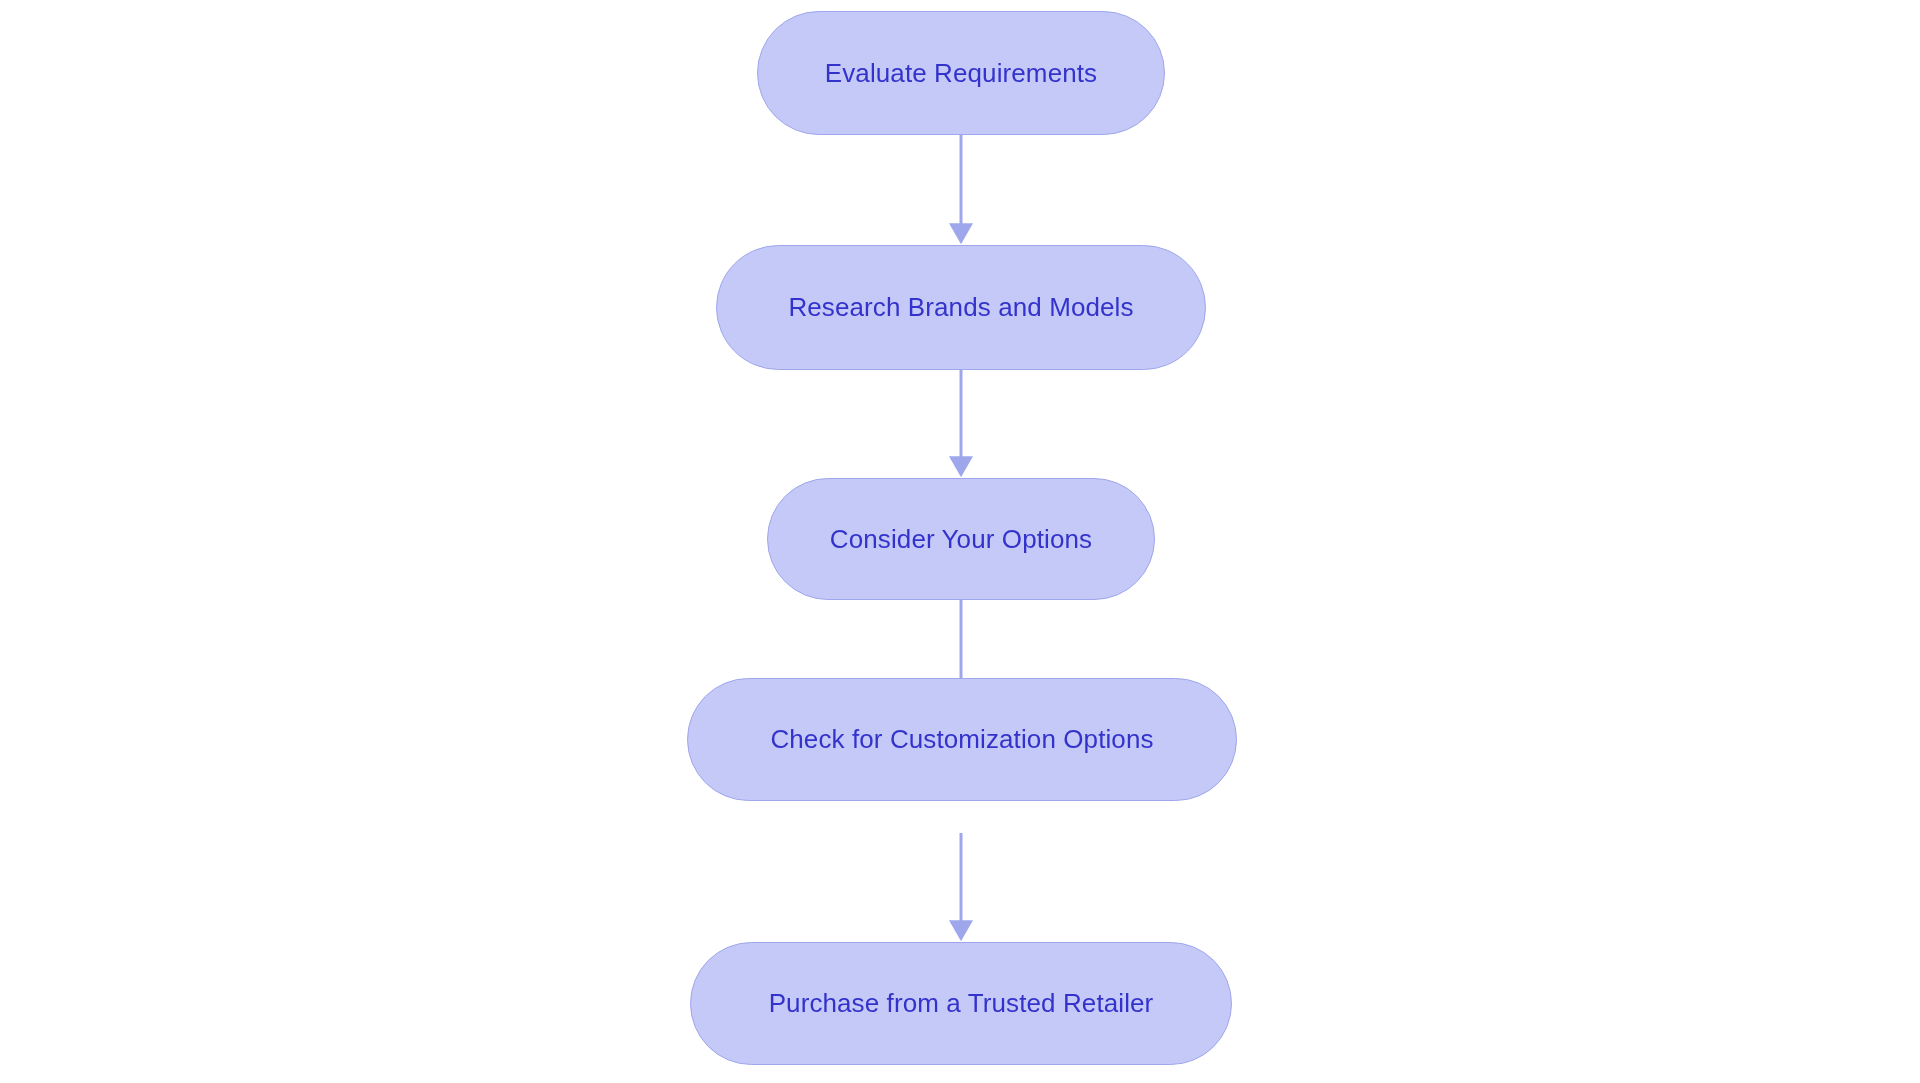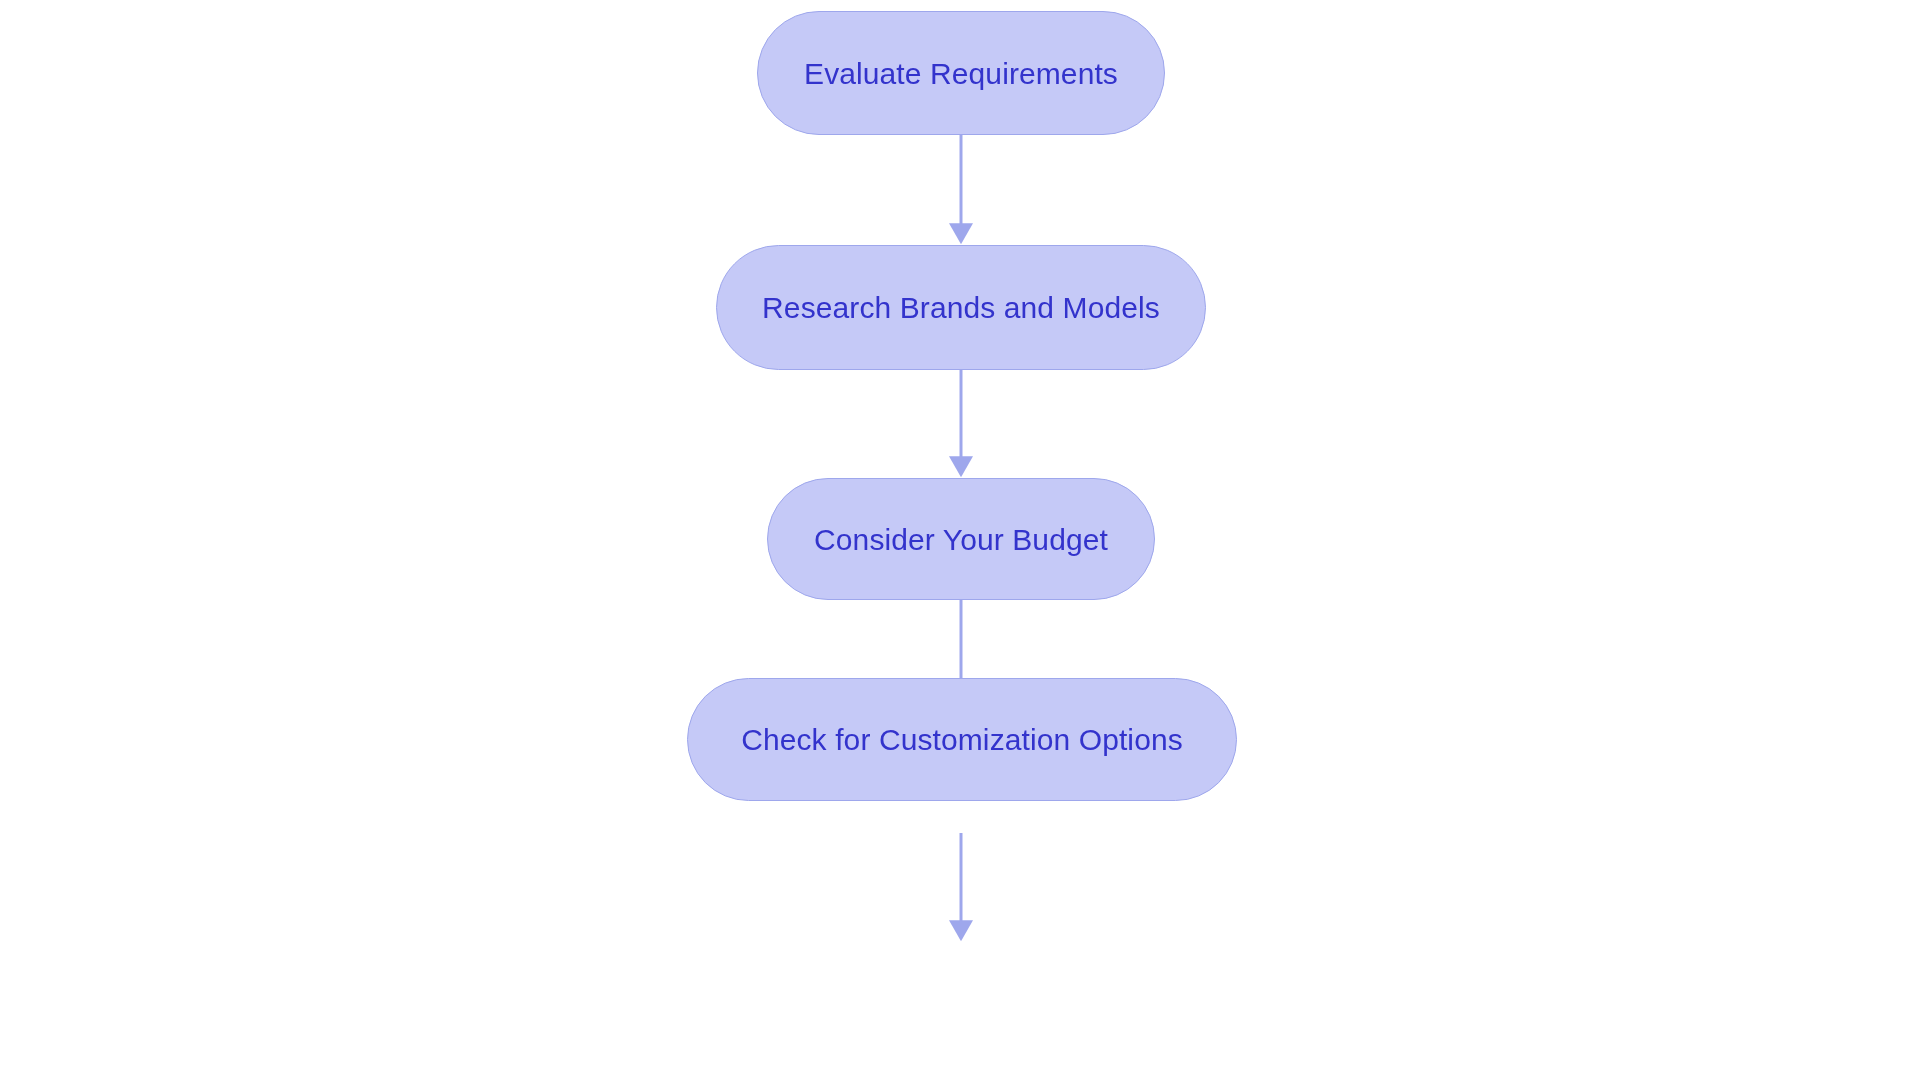--- a/index.html
+++ b/index.html
@@ -34,21 +34,21 @@
   .node {
     position: absolute;
     box-sizing: border-box;
     display: flex;
     align-items: center;
     justify-content: center;
     background: #c5c9f7;
     border: 1.6px solid #9ea7ec;
     border-radius: 999px;
     color: #3333cc;
-    font-size: 30px;
+    font-size: 26px;
     font-weight: 400;
     letter-spacing: 0.1px;
     white-space: nowrap;
   }
 
   .node-label {
     display: block;
     line-height: 1.1;
     color: #3333cc;
   }
@@ -91,21 +91,24 @@
 
   <div class="node node-1">
     <span class="node-label">Evaluate Requirements</span>
   </div>
 
   <div class="node node-2">
     <span class="node-label">Research Brands and Models</span>
   </div>
 
   <div class="node node-3">
-    <span class="node-label">Consider Your Budget</span>
+    <span class="node-label">Consider Your Options</span>
   </div>
 
   <div class="node node-4">
     <span class="node-label">Check for Customization Options</span>
   </div>
 
+  <div class="node node-5">
+    <span class="node-label">Purchase from a Trusted Retailer</span>
+  </div>
 
 </div>
 
 </body></html>

